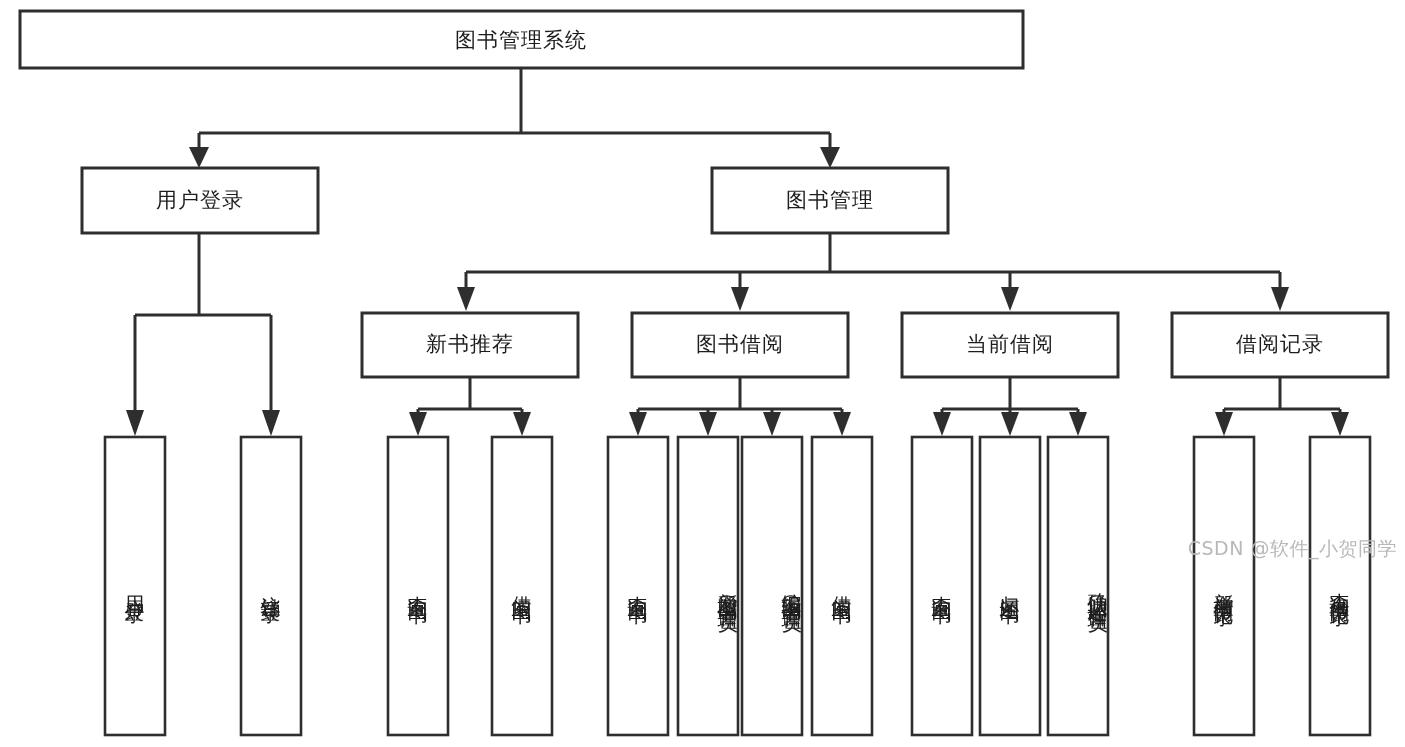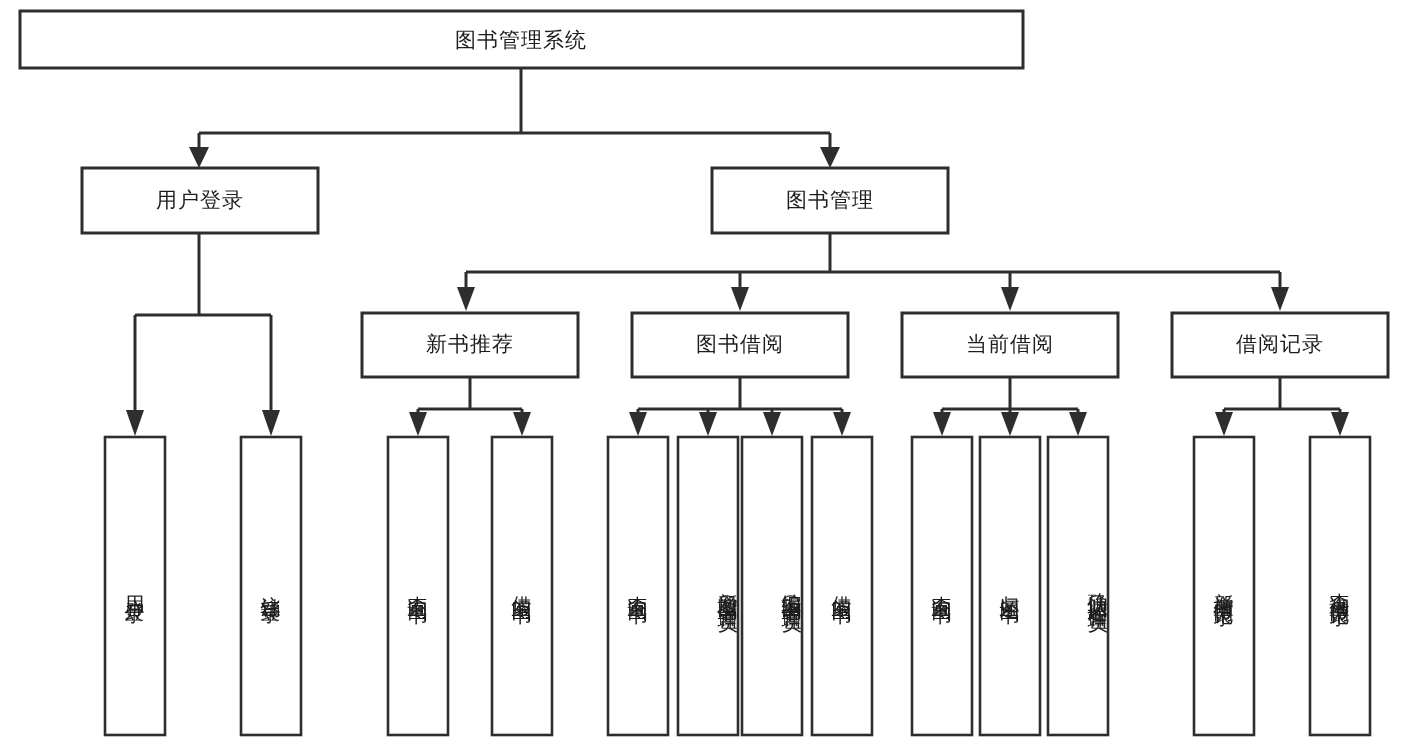--- a/index.html
+++ b/index.html
@@ -235,14 +235,15 @@
   <div class="leaf-label" style="left:742px; top:445px; width:60px; height:290px;">编辑图书（管理员）</div>
   <div class="leaf-label centered" style="left:812px; top:437px; width:60px; height:298px;">借阅图书</div>
 
   <div class="leaf-label centered" style="left:912px; top:437px; width:60px; height:298px;">查询图书</div>
   <div class="leaf-label centered" style="left:980px; top:437px; width:60px; height:298px;">归还图书</div>
   <div class="leaf-label" style="left:1048px; top:445px; width:60px; height:290px;">确认归还（管理员）</div>
 
   <div class="leaf-label centered" style="left:1194px; top:437px; width:60px; height:298px;">新增借阅记录</div>
   <div class="leaf-label centered" style="left:1310px; top:437px; width:60px; height:298px;">查询借阅记录</div>
 
+  <div class="watermark">CSDN @软件_小贺同学</div>
 
 </div>
 
 </body></html>

